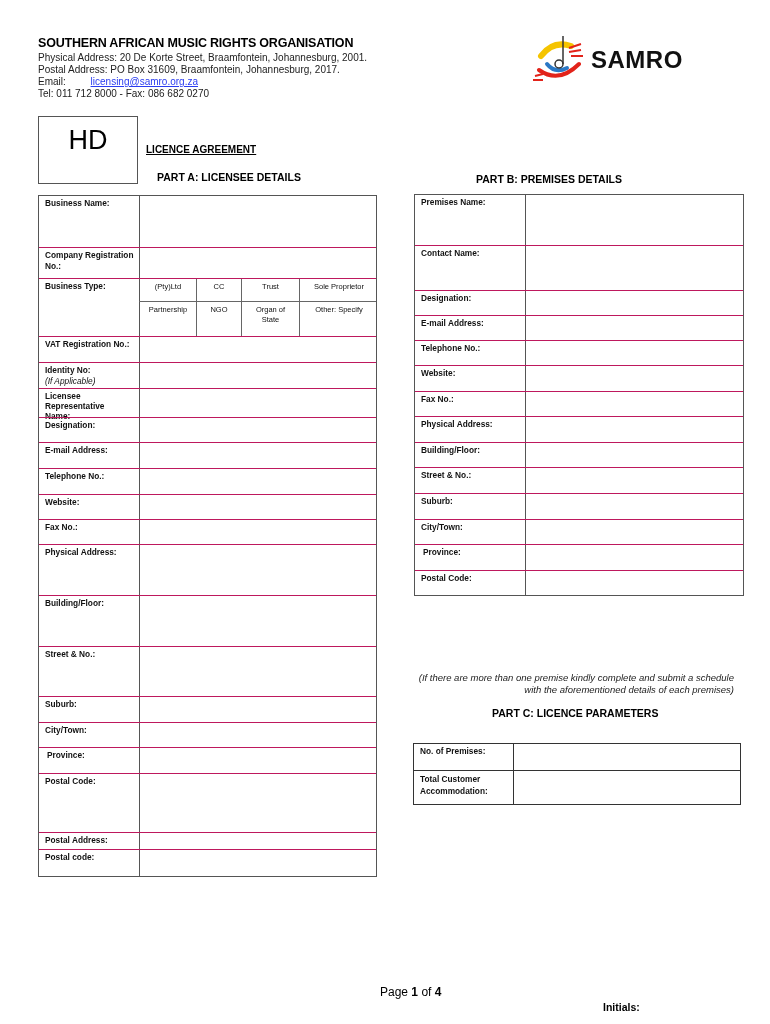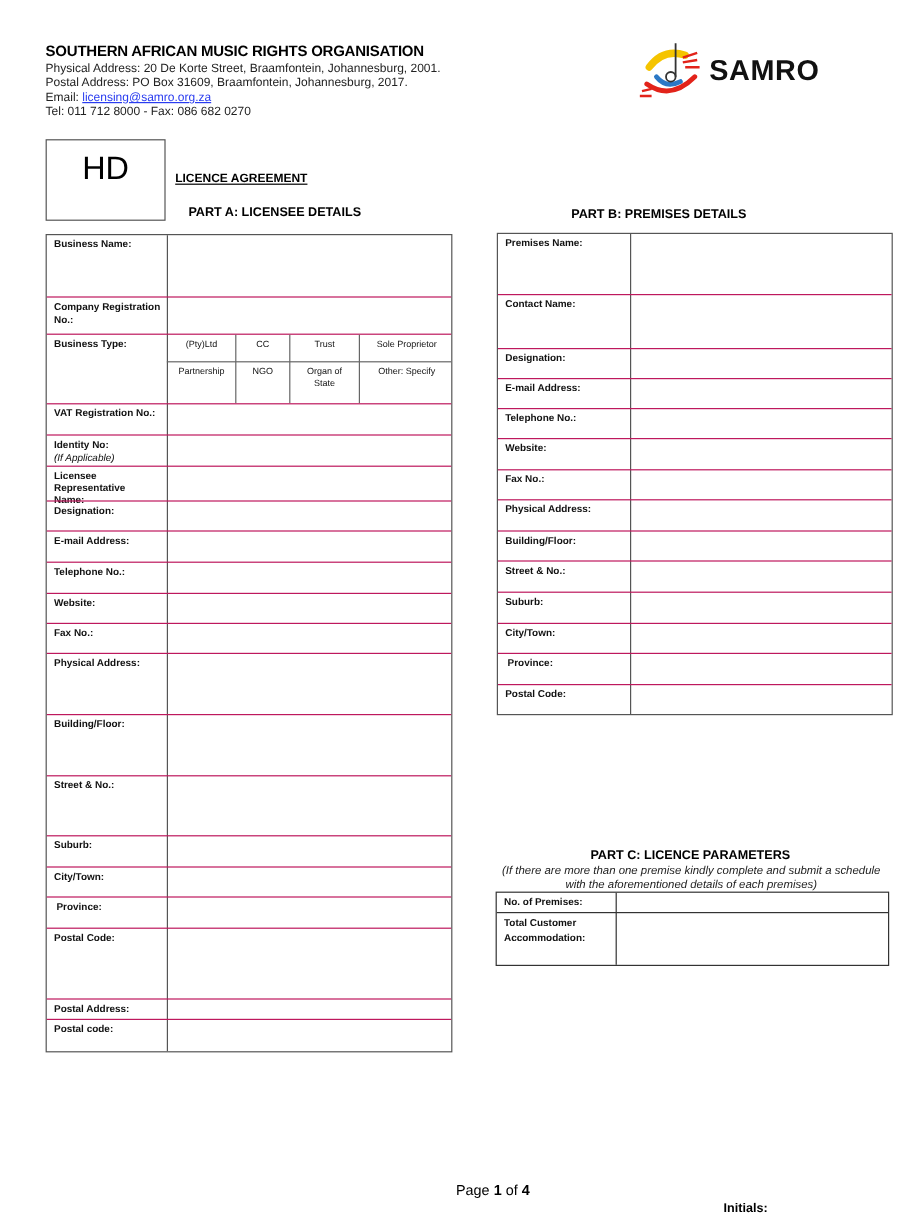--- a/index.html
+++ b/index.html
@@ -1,38 +1,38 @@
 <!DOCTYPE html>
 <html><head>
 <meta charset="utf-8">
 <style>
   html, body { margin: 0; padding: 0; background: #ffffff; }
   body { width: 770px; height: 1024px; position: relative; overflow: hidden;
          font-family: "Liberation Sans", sans-serif; color: #000; }
   .abs { position: absolute; }
   .org-name { left: 38px; top: 36px; font-size: 12.5px; font-weight: bold; letter-spacing: -0.2px; }
   .hdr-line { left: 38px; font-size: 10px; color: #222; line-height: 12px; }
-  .hdr-line a { color: #2a3cf0; text-decoration: underline; }
+  .hdr-line a { color: #2a3cf0; text-decoration: underline; margin-left: 22px; }
   .logo { left: 533px; top: 34px; width: 200px; height: 50px; }
   .logo-text { position: absolute; left: 58px; top: 12px; font-size: 24px; font-weight: bold; letter-spacing: 0.5px; color: #111; }
   .hd-box { left: 38px; top: 116px; width: 100px; height: 68px; border: 1px solid #555; box-sizing: border-box;
             text-align: center; font-size: 27px; padding-top: 8px; }
   .lic-title { left: 146px; top: 144px; font-size: 10px; font-weight: bold; text-decoration: underline; }
   .part-title { font-size: 10.5px; font-weight: bold; padding-left: 11px; }
   .grid { position: absolute; border: 1px solid #555; box-sizing: border-box; }
   .row { position: absolute; left: 0; right: 0; border-top: 1px solid #be185d; box-sizing: border-box; }
   .row.first { border-top: none; }
   .lbl { position: absolute; left: 6px; top: 2px; font-size: 8.3px; font-weight: bold; line-height: 11px; color: #111; }
   .lbl .sub { font-weight: normal; font-style: italic; }
   .vdiv { position: absolute; top: 0; bottom: 0; border-left: 1px solid #555; }
   .field { position: absolute; top: 0; bottom: 0; right: 0; }
   .bt-cell { position: absolute; font-size: 7.5px; text-align: center; line-height: 10px; color: #111; }
   .bt-h { position: absolute; border-top: 1px solid #666; }
   .bt-v { position: absolute; border-left: 1px solid #666; }
-  .note { left: 418px; top: 672px; width: 316px; text-align: center; font-size: 9.5px; font-style: italic; line-height: 12px; color: #222; margin-top: 48px; }
+  .note { left: 418px; top: 672px; width: 316px; text-align: right; font-size: 9.5px; font-style: italic; line-height: 12px; color: #222; }
   .footer-page { left: 380px; top: 985px; font-size: 12px; }
   .footer-init { left: 603px; top: 1001px; font-size: 10.5px; font-weight: bold; }
 </style>
 </head>
 <body>
 
 <div class="abs org-name">SOUTHERN AFRICAN MUSIC RIGHTS ORGANISATION</div>
 <div class="abs hdr-line" style="top:52px;">Physical Address: 20 De Korte Street, Braamfontein, Johannesburg, 2001.</div>
 <div class="abs hdr-line" style="top:64px;">Postal Address: PO Box 31609, Braamfontein, Johannesburg, 2017.</div>
 <div class="abs hdr-line" style="top:76px;"><span>Email: </span><a>licensing@samro.org.za</a></div>
@@ -216,20 +216,20 @@
 <div class="abs note">(If there are more than one premise kindly complete and submit a schedule with the aforementioned details of each premises)</div>
 
 <div class="abs part-title" style="left:481px;top:707px;text-align:right;">PART C: LICENCE PARAMETERS</div>
 
 <div class="grid" style="left:413px;top:743px;width:328px;height:62px;border-color:#333;">
   <div class="vdiv" style="left:99px;border-color:#333;"></div>
   <div class="row first" style="top:0;height:26px;">
     <span class="lbl">No. of Premises:</span>
     <div class="field" style="left:100px;"></div>
   </div>
-  <div class="row" style="top:16px;height:35px;border-color:#333;">
+  <div class="row" style="top:26px;height:35px;border-color:#333;">
     <span class="lbl" style="width:80px;line-height:12px;">Total Customer Accommodation:</span>
     <div class="field" style="left:100px;"></div>
   </div>
 </div>
 
 <div class="abs footer-page"><span>Page </span><b>1</b><span> of </span><b>4</b></div>
 <div class="abs footer-init">Initials:</div>
 
 </body></html>

